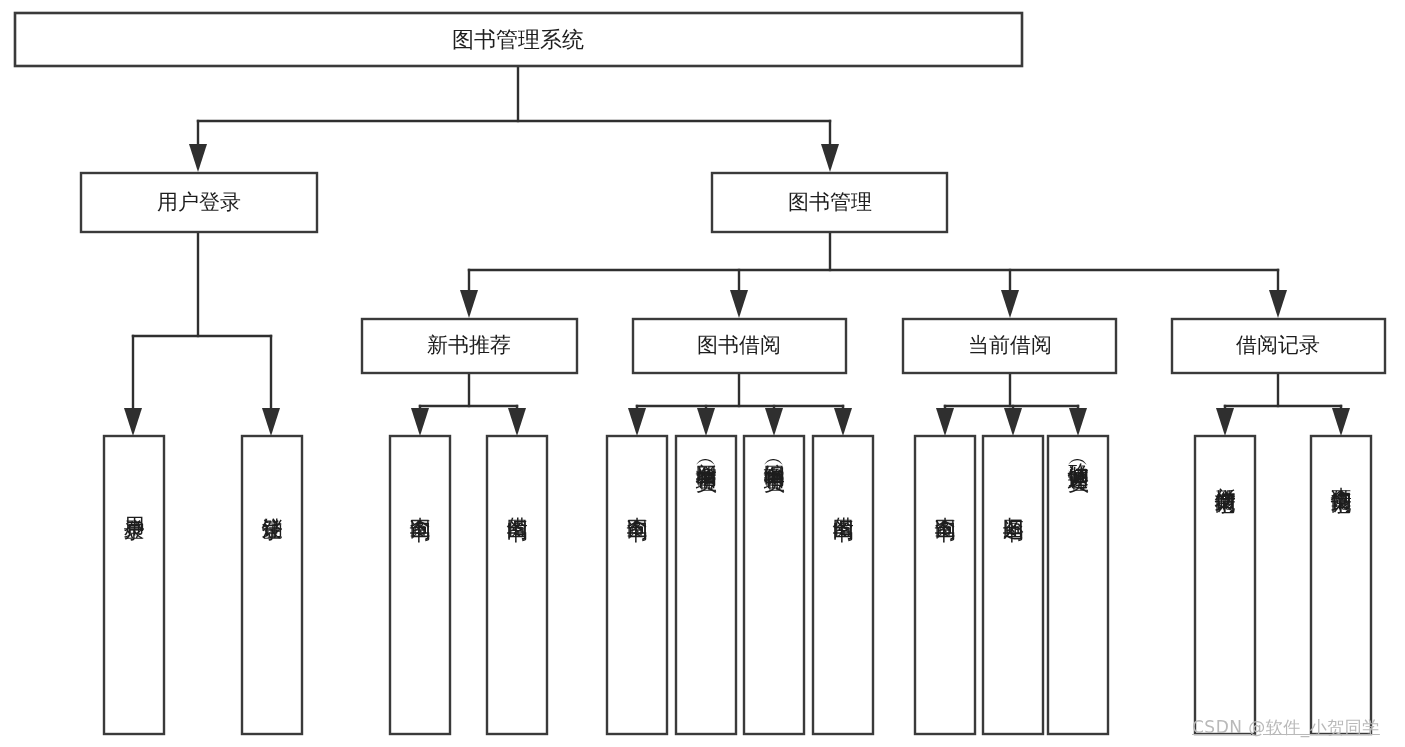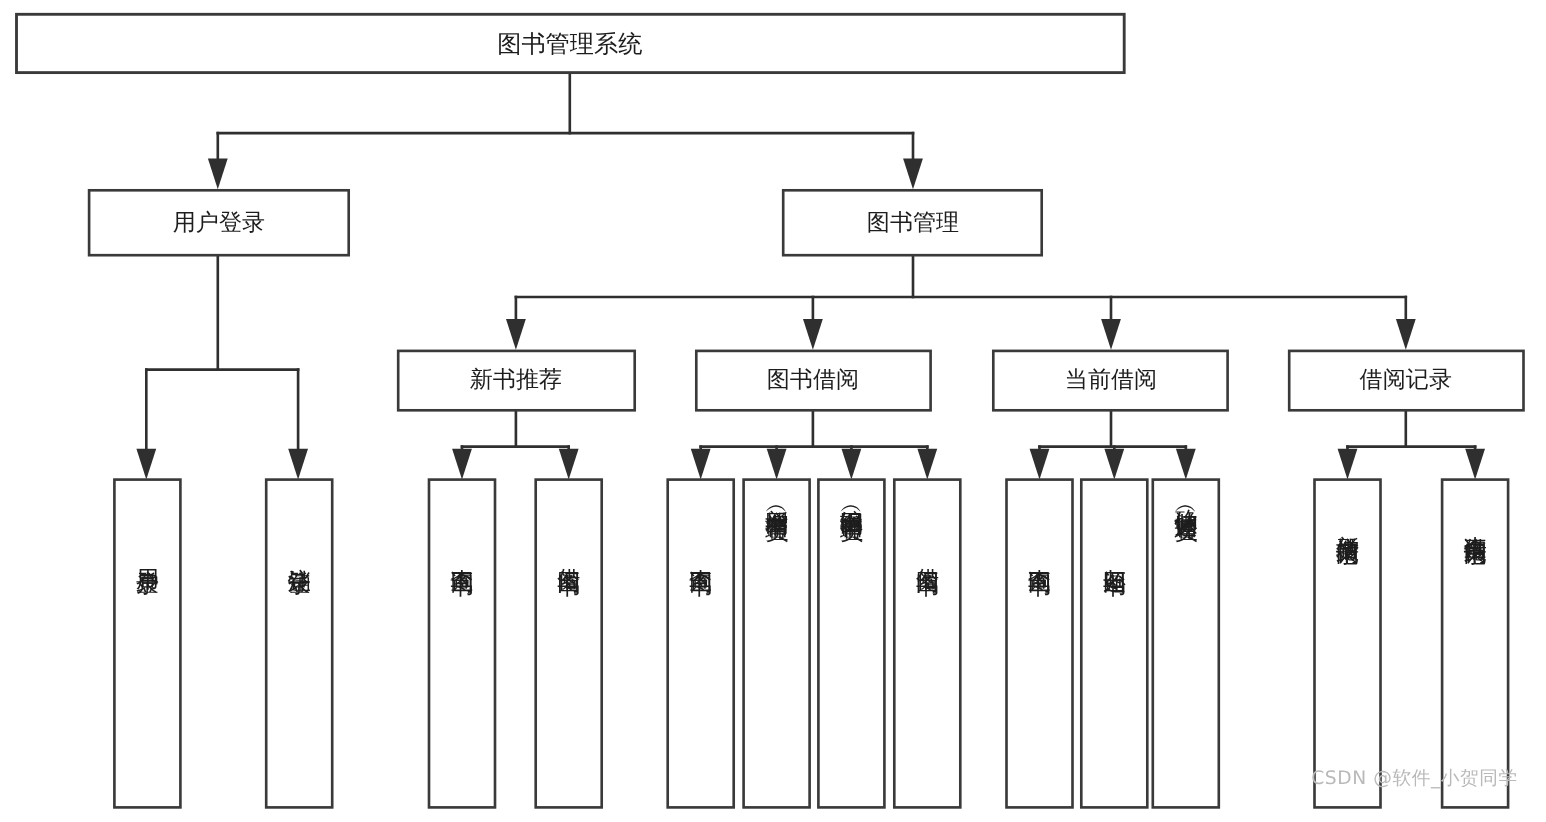--- a/index.html
+++ b/index.html
@@ -247,15 +247,15 @@
     <span class="leaf-label">确认归还（管理员）</span>
   </div>
 
   <div class="leaf-label-wrap" style="left:1195px; top:470px; width:60px; height:260px;">
     <span class="leaf-label">新增借阅记录</span>
   </div>
   <div class="leaf-label-wrap" style="left:1311px; top:470px; width:60px; height:260px;">
     <span class="leaf-label">查询借阅记录</span>
   </div>
 
-  <div class="watermark" style="left:1192px; top:696px;">CSDN @软件_小贺同学</div>
+  <div class="watermark" style="left:1192px; top:716px;text-decoration:underline;">CSDN @软件_小贺同学</div>
 
 </div>
 
 </body></html>

